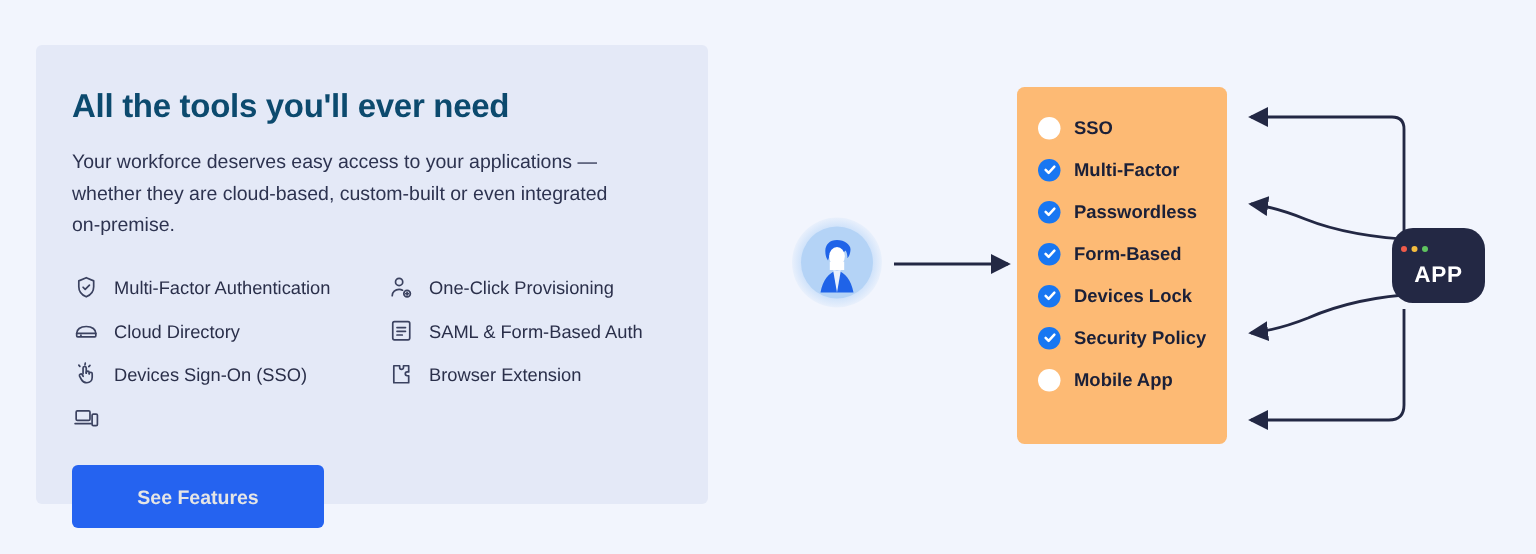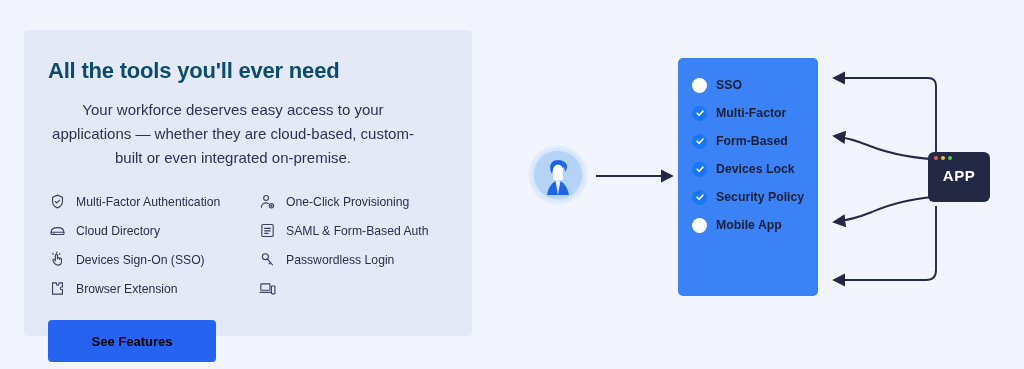--- a/index.html
+++ b/index.html
@@ -28,26 +28,25 @@
     padding: 28px 0 0 24px;
   }
   .promo-title {
     font-size: 22px;
     font-weight: bold;
     color: #0c4a6e;
     letter-spacing: -0.2px;
     margin: 0 0 14px 0;
   }
   .promo-desc {
-    font-size: 15px;
+    font-size: 13px;
     line-height: 1.6;
     color: #2d3350;
     width: 370px;
     margin: 0 0 22px 0;
-    text-align: center;
   }
   .feature-grid {
     display: grid;
     grid-template-columns: 200px 200px;
     row-gap: 15px;
     column-gap: 0px;
     width: 410px;
     margin-bottom: 22px;
     gap: 10px;
   }
@@ -71,21 +70,21 @@
     color: #2a2f4a;
     white-space: nowrap;
   }
   .cta-button {
     display: inline-flex;
     align-items: center;
     justify-content: center;
     width: 168px;
     height: 42px;
     background: #2563f0;
-    color: #000000;
+    color: #e5e5e5;
     font-size: 13px;
     font-weight: bold;
     border: none;
     border-radius: 4px;
     cursor: pointer;
     font-family: "Liberation Sans", sans-serif;
   }
 
   
   .diagram {
@@ -122,21 +121,21 @@
   }
   .avatar-disc svg { display: block; }
 
   
   .check-panel {
     position: absolute;
     left: 178px;
     top: 58px;
     width: 140px;
     height: 238px;
-    background: #3b82f6;
+    background: #fdba74;
     border-radius: 5px;
     box-sizing: border-box;
     padding: 13px 0 0 14px;
   }
   .check-row {
     display: flex;
     align-items: center;
     gap: 9px;
     height: 28px;
   }
@@ -163,23 +162,23 @@
   }
 
   
   .app-node {
     position: absolute;
     left: 428px;
     top: 152px;
     width: 62px;
     height: 50px;
     background: #232844;
-    border-radius: 6px;
+    border-radius: 14px;
     box-sizing: border-box;
-    padding-top: 4px;
+    padding-top: 12px;
   }
   .app-dots {
     display: flex;
     gap: 3px;
     margin-left: 6px;
   }
   .app-dot {
     width: 4px;
     height: 4px;
     border-radius: 50%;
@@ -259,30 +258,20 @@
         <svg width="17" height="17" viewBox="0 0 24 24" fill="none" stroke="currentColor" stroke-width="1.6" stroke-linecap="round" stroke-linejoin="round">
           <path d="M9 11.5V6.2a1.5 1.5 0 013 0v4.8"></path>
           <path d="M12 10.5a1.4 1.4 0 012.8 0v1"></path>
           <path d="M14.8 11.5a1.4 1.4 0 012.8 0v3.4c0 3-2.1 5.1-5 5.1-2.6 0-4.2-1.3-5.3-3.3l-1.6-3a1.4 1.4 0 012.4-1.4l1 1.6"></path>
           <path d="M6 4.6L5 3.4M10.8 3.2l.3-1.6M14.4 4.8l1.1-1.2"></path>
         </svg>
       </span>
       <span class="feature-label">Devices Sign-On (SSO)</span>
     </div>
 
-    <div class="feature-item">
-      <span class="feature-icon">
-        <svg width="17" height="17" viewBox="0 0 24 24" fill="none" stroke="currentColor" stroke-width="1.6" stroke-linecap="round" stroke-linejoin="round">
-          <circle cx="9" cy="8" r="4.2"></circle>
-          <path d="M11.8 11.2L19 19.5"></path>
-          <path d="M16.2 16.5l-1.8 1.8"></path>
-        </svg>
-      </span>
-      <span class="feature-label">Passwordless Login</span>
-    </div>
 
     <div class="feature-item">
       <span class="feature-icon">
         <svg width="17" height="17" viewBox="0 0 24 24" fill="none" stroke="currentColor" stroke-width="1.6" stroke-linecap="round" stroke-linejoin="round">
           <path d="M5 4h5.5v1.6a1.8 1.8 0 103.6 0V4H19v5.8h-1.4a1.8 1.8 0 100 3.6H19V20H5z"></path>
         </svg>
       </span>
       <span class="feature-label">Browser Extension</span>
     </div>
 
@@ -323,20 +312,28 @@
       </span>
       <span class="check-label">SSO</span>
     </div>
     <div class="check-row">
       <span class="check-box on">
         <svg width="10" height="10" viewBox="0 0 12 12" fill="none" stroke="#ffffff" stroke-width="2" stroke-linecap="round" stroke-linejoin="round">
             <path d="M2.5 6.3l2.4 2.4 4.6-5"></path>
           </svg>
       </span>
       <span class="check-label">Multi-Factor</span>
+    </div>
+    <div class="check-row">
+      <span class="check-box on">
+        <svg width="10" height="10" viewBox="0 0 12 12" fill="none" stroke="#ffffff" stroke-width="2" stroke-linecap="round" stroke-linejoin="round">
+            <path d="M2.5 6.3l2.4 2.4 4.6-5"></path>
+          </svg>
+      </span>
+      <span class="check-label">Passwordless</span>
     </div>
     <div class="check-row">
       <span class="check-box on">
         <svg width="10" height="10" viewBox="0 0 12 12" fill="none" stroke="#ffffff" stroke-width="2" stroke-linecap="round" stroke-linejoin="round">
             <path d="M2.5 6.3l2.4 2.4 4.6-5"></path>
           </svg>
       </span>
       <span class="check-label">Form-Based</span>
     </div>
     <div class="check-row">

